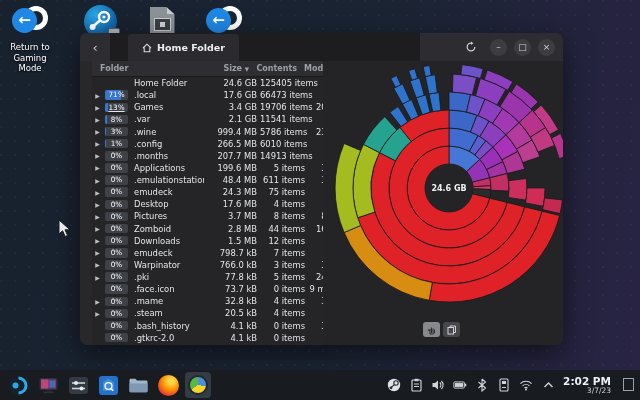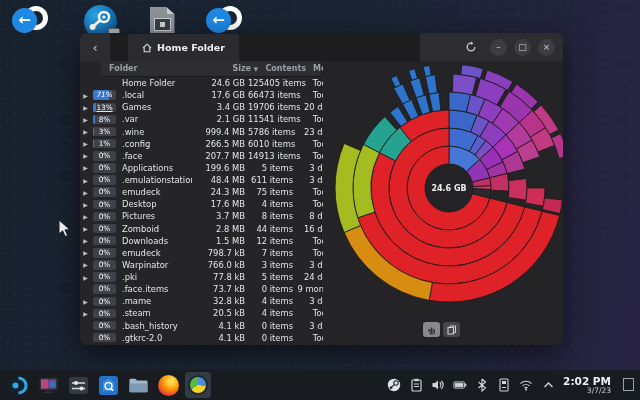--- a/index.html
+++ b/index.html
@@ -39,22 +39,22 @@
   .hb-back { width:30px; text-align:center; color:#c7cace; font-size:13px; }
   .tabstrip { height:28px; flex:0 0 310px; background:#1d1d20; display:flex; align-items:stretch; }
   .tab { display:flex; align-items:center; gap:5px; padding:0 14px; background:#2b2b2f; margin:1px 0 0 18px;
          border-radius:3px 3px 0 0; }
   .tab .tlabel { font-size:9.5px; font-weight:bold; color:#eceef0; }
   .hb-spacer { flex:1; }
   .hb-btn { width:17px; height:17px; border-radius:50%; background:#3c3c41; color:#cfd2d6;
             display:flex; align-items:center; justify-content:center; font-size:9px; margin-left:7px; }
   .hb-refresh { background:transparent; margin-right:4px; }
   
-  .table-pane { position:absolute; left:0; top:28px; width:242px; height:284px; background:#252528;
-                border-right:1px solid #19191b;padding-left:21px; }
+  .table-pane { position:absolute; left:12px; top:28px; width:242px; height:284px; background:#252528;
+                border-right:1px solid #19191b; }
   .thead { display:grid; grid-template-columns:112px 48px 48px 46px; height:16px; align-items:center;
            background:#2e2e32; border-bottom:1px solid #1a1a1c; font-size:8px; color:#9aa0a6; font-weight:bold; }
   .thead .c0 { padding-left:8px; }
   .thead .cr { text-align:right; padding-right:3px; }
   .rows { position:absolute; top:16px; left:0; right:0; bottom:0; }
   .trow { display:grid; grid-template-columns:11px 27px 74px 56px 48px 44px; align-items:center;
           height:12.13px; font-size:8.4px; color:#e4e6e9; }
   .trow .arr { color:#b9bdc2; font-size:6px; text-align:center; }
   .trow .badge { position:relative; height:9.5px; background:#3e4147; border-radius:2px; overflow:hidden; }
   .trow .badge .fill { position:absolute; left:0; top:0; bottom:0; background:#3a76cf; }
@@ -83,20 +83,24 @@
   .cursor { position:absolute; left:58px; top:219px; z-index:50; }
 </style>
 </head>
 <body>
 
 <div class="dicon" style="left:8px; top:5px;">
   <div class="gm-wrap">
     <div class="gm-ring"></div>
     <div class="gm-circ">←</div>
   </div>
+  <div class="lbl">
+    <div>Return to</div>
+    <div>Gaming Mode</div>
+  </div>
 </div>
 
 <div class="dicon" style="left:78px; top:5px;">
   <div class="steam-circ">
     <svg width="33" height="33" viewBox="0 0 33 33">
       <circle cx="20" cy="12" r="5" fill="none" stroke="#fff" stroke-width="2.4"></circle>
       <circle cx="20" cy="12" r="1.6" fill="#fff"></circle>
       <line x1="16.2" y1="15.2" x2="9" y2="21.5" stroke="#fff" stroke-width="2.6"></line>
       <circle cx="8.6" cy="22" r="3" fill="#fff"></circle>
     </svg>
@@ -153,21 +157,21 @@
           <span class="arr"></span>
           <span></span>
           <span class="nm">Home Folder</span>
           <span class="rc">24.6 GB</span>
           <span class="rc">125405 items</span>
           <span class="rc">Today</span>
         </div>
         <div class="trow">
           <span class="arr">▶</span>
           <span>
-            <span class="badge" style="display: block; margin: 0px 2px; font-style: italic;">
+            <span class="badge" style="display: block; margin: 0px 2px;">
               <span class="fill" style="width: 71%;"></span>
               <span class="ptxt">71%</span>
             </span>
           </span>
           <span class="nm">.local</span>
           <span class="rc">17.6 GB</span>
           <span class="rc">66473 items</span>
           <span class="rc">Today</span>
         </div>
         <div class="trow">
@@ -223,21 +227,21 @@
           <span class="rc">Today</span>
         </div>
         <div class="trow">
           <span class="arr">▶</span>
           <span>
             <span class="badge" style="display: block; margin: 0px 2px;">
               <span class="fill" style="width: 0%;"></span>
               <span class="ptxt">0%</span>
             </span>
           </span>
-          <span class="nm">.face</span>
+          <span class="nm">.months</span>
           <span class="rc">207.7 MB</span>
           <span class="rc">14913 items</span>
           <span class="rc">Today</span>
         </div>
         <div class="trow">
           <span class="arr">▶</span>
           <span>
             <span class="badge" style="display: block; margin: 0px 2px;">
               <span class="fill" style="width: 0%;"></span>
               <span class="ptxt">0%</span>
@@ -366,21 +370,21 @@
           <span class="rc">24 days</span>
         </div>
         <div class="trow">
           <span class="arr"></span>
           <span>
             <span class="badge" style="display: block; margin: 0px 2px;">
               <span class="fill" style="width: 0%;"></span>
               <span class="ptxt">0%</span>
             </span>
           </span>
-          <span class="nm">.face.items</span>
+          <span class="nm">.face.icon</span>
           <span class="rc">73.7 kB</span>
           <span class="rc">0 items</span>
           <span class="rc">9 months</span>
         </div>
         <div class="trow">
           <span class="arr">▶</span>
           <span>
             <span class="badge" style="display: block; margin: 0px 2px;">
               <span class="fill" style="width: 0%;"></span>
               <span class="ptxt">0%</span>

